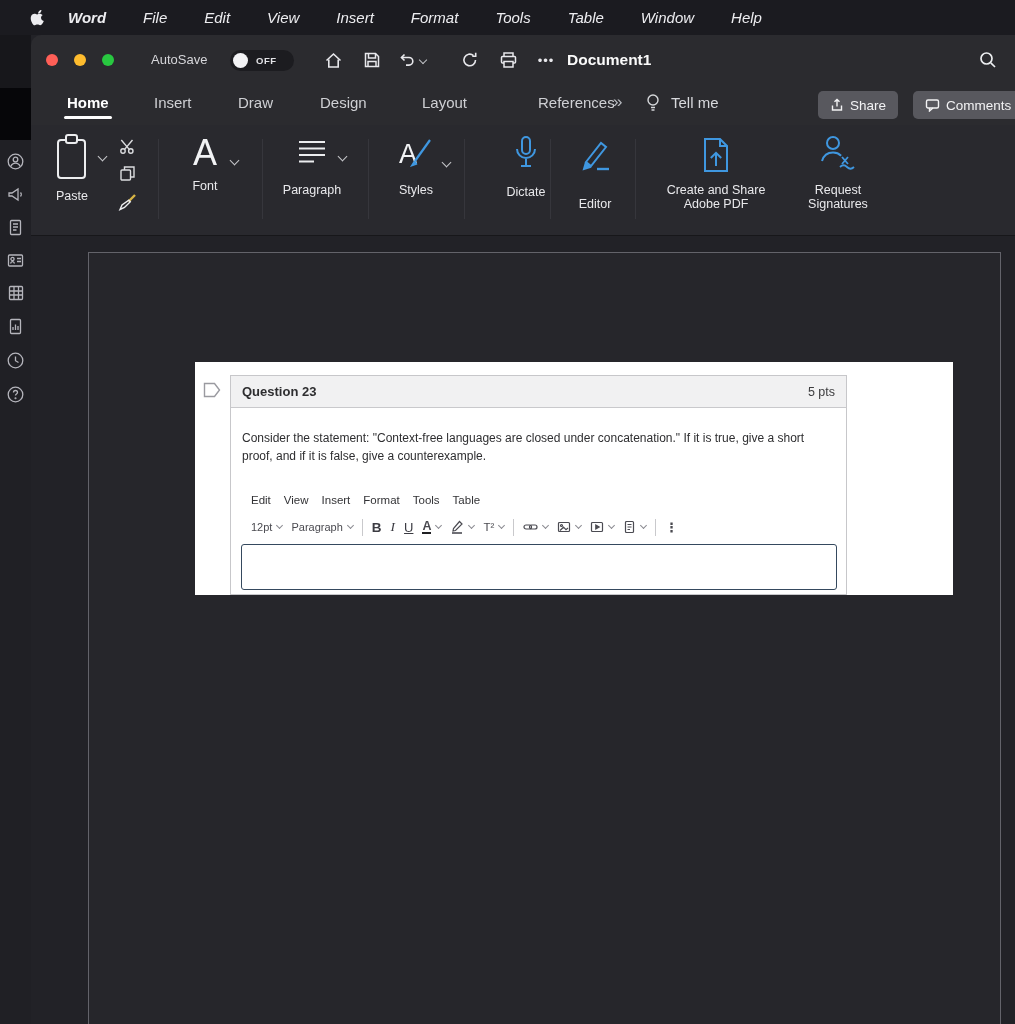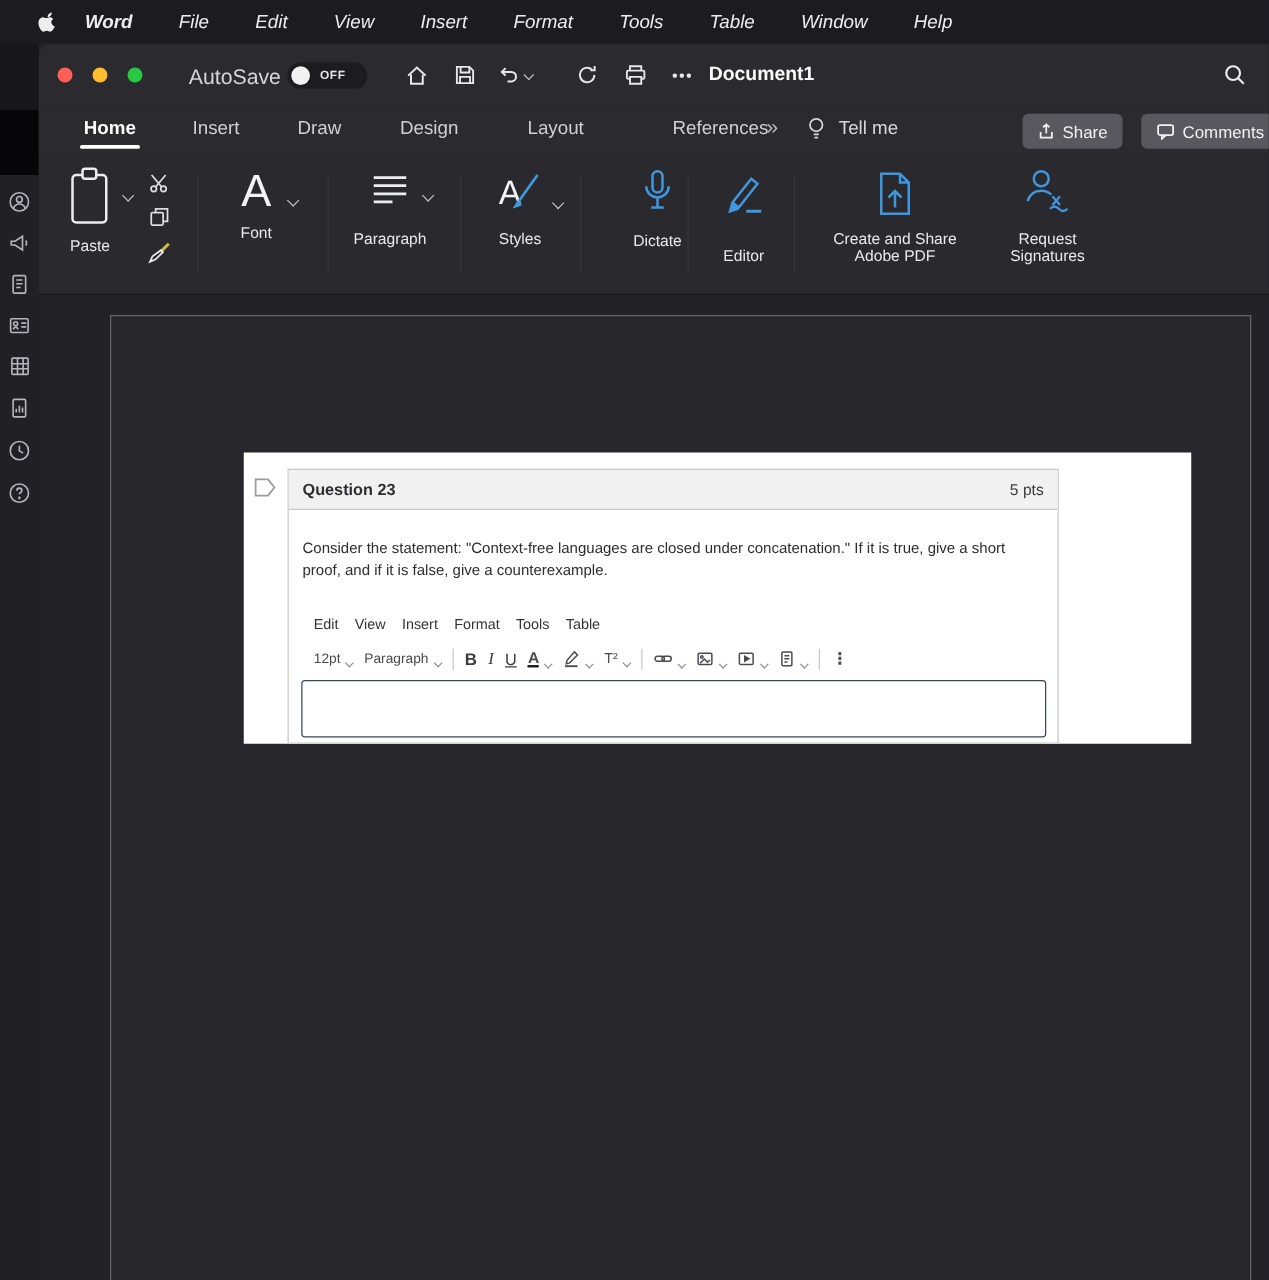--- a/index.html
+++ b/index.html
@@ -25,21 +25,21 @@
   .strip-black { left:0; top:53px; width:31px; height:52px; background:#060609; }
   .strip-icons { left:0; top:118px; width:31px; display:flex; flex-direction:column; align-items:center; gap:17px; }
   .strip-icons svg { display:block; }
 
   
   .titlebar { left:31px; top:35px; width:984px; height:50px; background:#2b2b2f; border-top-left-radius:10px; z-index:10; }
   .traffic { top:19px; width:12px; height:12px; border-radius:50%; }
   .t-red   { left:15px; background:#ff5f57; }
   .t-yel   { left:43px; background:#febc2e; }
   .t-grn   { left:71px; background:#28c840; }
-  .autosave-label { left:120px; top:17px; font-size:17px; color:#d6d6da; }
+  .autosave-label { left:120px; top:17px; font-size:13px; color:#d6d6da; }
   .autosave-toggle { left:199px; top:15px; width:64px; height:21px; background:#1c1c20; border-radius:11px;
     display:flex; align-items:center; }
   .toggle-knob { width:15px; height:15px; border-radius:50%; background:#f2f2f4; margin-left:3px; }
   .toggle-state { font-size:9.5px; font-weight:700; color:#e3e3e7; letter-spacing:.5px; margin-left:8px; }
   .tb-icon { top:14px; width:24px; height:22px; display:flex; align-items:center; justify-content:center; color:#e8e8ec; }
   .tb-dots { font-size:13px; letter-spacing:1px; color:#e8e8ec; }
   .doc-title { left:536px; top:16px; font-size:15.5px; font-weight:700; color:#fafafa; }
   .chev-w { display:inline-block; width:6px; height:6px; border-right:1.5px solid #bfc0c5; border-bottom:1.5px solid #bfc0c5; transform:rotate(45deg); }
 
   
@@ -69,21 +69,21 @@
   
   .quiz { left:195px; top:362px; width:758px; height:233px; background:#ffffff; z-index:4; overflow:hidden;
     color:#2e2e30; }
   .q-card { position:absolute; left:35px; top:13px; width:617px; height:220px; border:1px solid #c7c7ca; background:#ffffff; }
   .q-header { height:32px; background:#f1f1f2; border-bottom:1px solid #c9c9cc; display:flex; align-items:center; justify-content:space-between; padding:0 11px; }
   .q-title { font-size:13px; font-weight:700; color:#2e2e30; }
   .q-pts { font-size:12.5px; font-weight:400; color:#3c3c3e; }
   .q-prompt { margin:21px 12px 0 11px; font-size:12px; line-height:18px; color:#2e2e30; width:594px; }
   .rce-menu { margin:29px 0 0 20px; display:flex; gap:13px; font-size:11.5px; color:#333336; }
   .rce-toolbar { margin:11px 0 0 20px; display:flex; align-items:center; gap:9px; color:#3c3c43; height:20px; }
-  .rce-toolbar .sel { display:flex; align-items:flex-end; gap:5px; font-size:11px; color:#4a4a50; }
+  .rce-toolbar .sel { display:flex; align-items:center; gap:5px; font-size:11px; color:#4a4a50; }
   .chev-g { display:inline-block; width:5px; height:5px; border-right:1.3px solid #8a8a90; border-bottom:1.3px solid #8a8a90; transform:rotate(45deg); margin-top:-3px; }
   .tdiv { width:1px; height:17px; background:#c9c9cc; }
   .fmt-b { font-weight:700; font-size:13.5px; }
   .fmt-i { font-family:"Liberation Serif","DejaVu Serif",serif; font-style:italic; font-size:13.5px; }
   .fmt-u { text-decoration:underline; font-size:13px; }
   .fmt-a { font-size:12.5px; font-weight:700; border-bottom:2.5px solid #1f1f22; line-height:12px; }
   .fmt-sup { font-size:11.5px; }
   .kebab { font-size:13px; font-weight:700; color:#4a4a50; }
   .q-textarea { position:absolute; left:10px; top:168px; width:596px; height:46px; border:1px solid #35495e; border-radius:3px; background:#ffffff; }
   .q-marker { position:absolute; left:8px; top:20px; }

